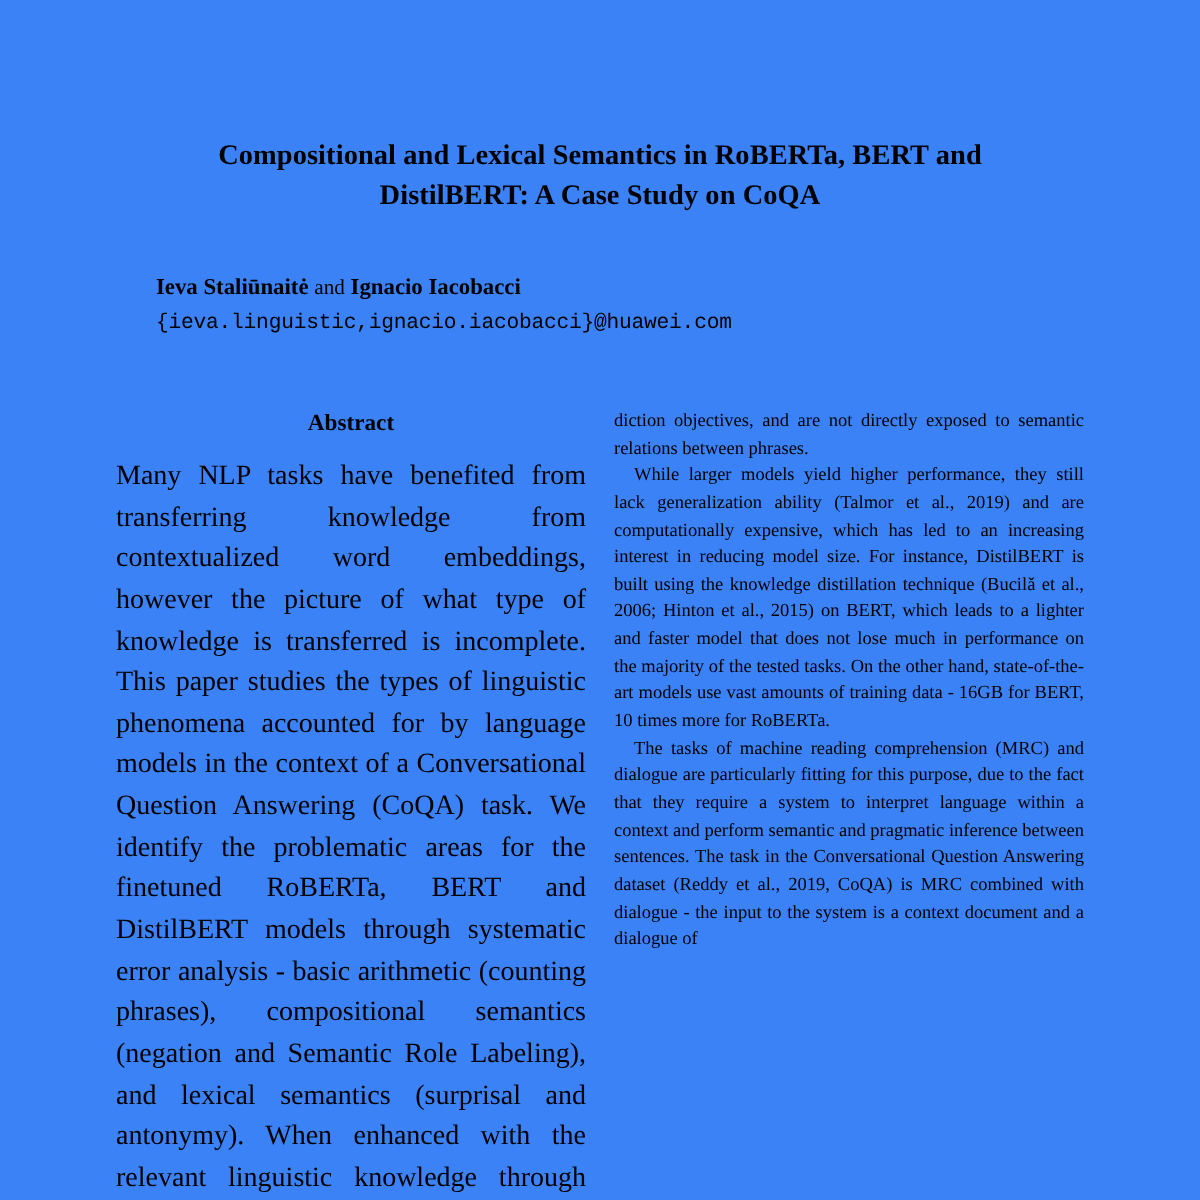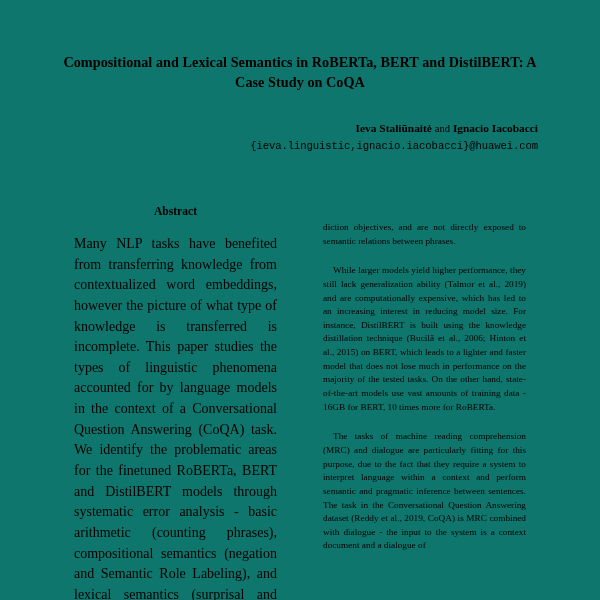--- a/index.html
+++ b/index.html
@@ -12,38 +12,38 @@
     height: 600px;
     overflow: hidden;
     font-family: "Liberation Serif", "DejaVu Serif", serif;
     color: #000000;
   }
   .page {
     width: 600px;
     height: 600px;
     position: relative;
     box-sizing: border-box;
-    padding: 0;
-    background: #0f766e;
+    padding: 16px;
+    background: #3b82f6;
   }
   
   .title-block {
     padding: 52px 62px 0 62px;
   }
   .paper-title {
     font-size: 14.2px;
     font-weight: bold;
     line-height: 1.42;
     text-align: center;
     margin: 0;
     letter-spacing: 0.05px;
   }
   .authors-block {
     margin-top: 29px;
-    text-align: right;
+    text-align: left;
   }
   .authors-line {
     font-size: 11.4px;
     font-weight: bold;
     line-height: 1.3;
     margin: 0;
   }
   .authors-line .conj {
     font-weight: normal;
     font-size: 10.6px;
@@ -79,21 +79,21 @@
     font-size: 11.6px;
     font-weight: bold;
     text-align: center;
     margin: 0 0 11px 0;
   }
   p.body-text {
     font-size: 9.25px;
     line-height: 1.475;
     text-align: justify;
     text-justify: inter-word;
-    margin: 16px;
+    margin: 0;
     hyphens: manual;
   }
   p.body-text + p.body-text {
     text-indent: 10px;
     margin-top: 0;
   }
   .abstract-col p.body-text {
     font-size: 14px;
     line-height: 1.475;
   }

